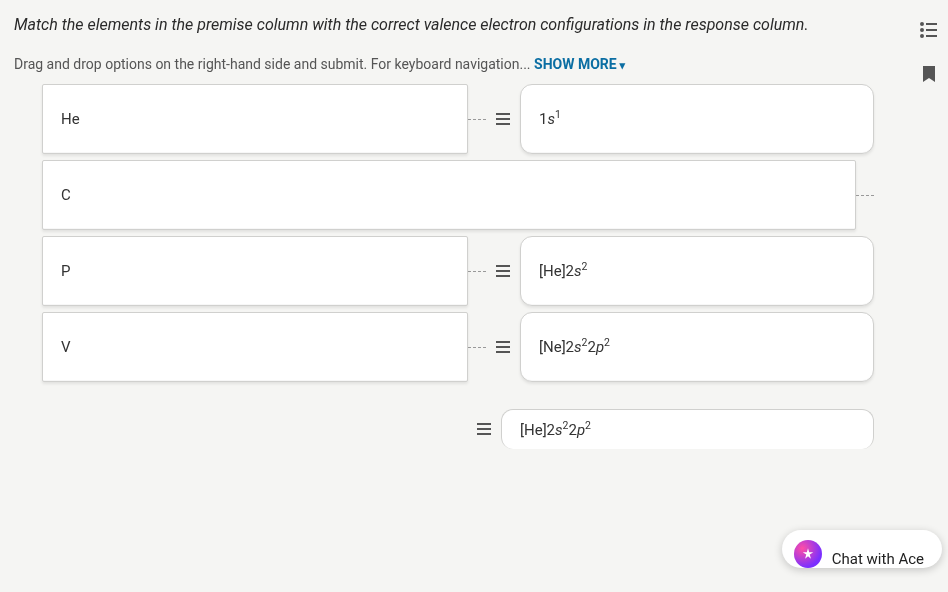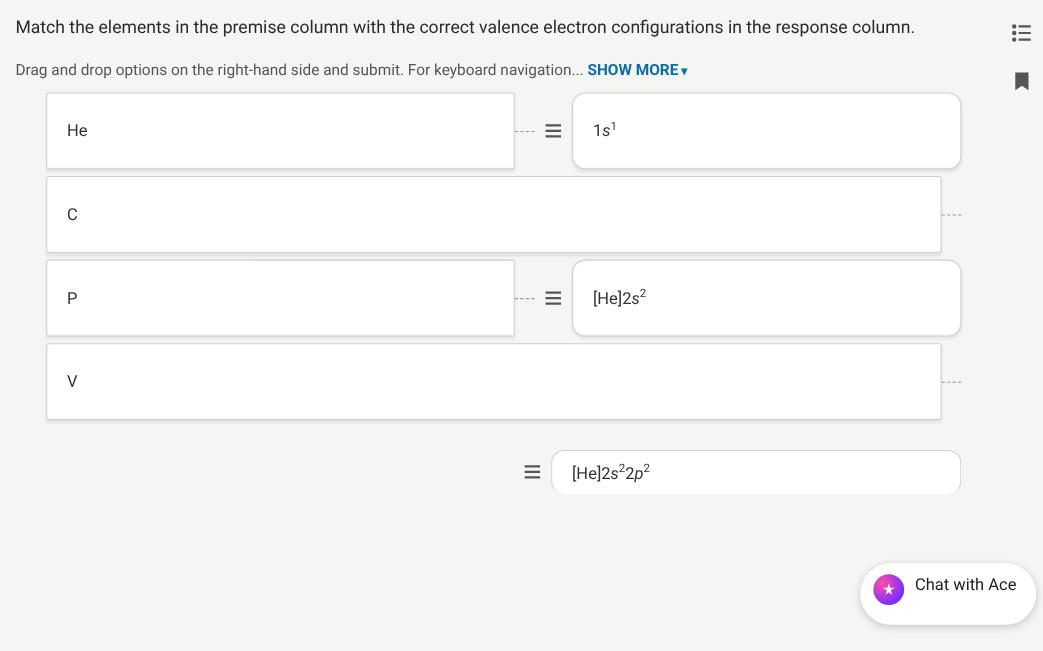--- a/index.html
+++ b/index.html
@@ -18,20 +18,21 @@
     }
     .content {
       padding: 14px 18px 0 14px;
       width: 900px;
     }
     .question-text {
       font-size: 16px;
       color: #2a2a2a;
       margin-bottom: 20px;
       line-height: 1.4;
+      font-style: italic;
     }
     .instructions {
       font-size: 14px;
       color: #555;
       margin-bottom: 18px;
     }
     .show-more {
       color: #0b6ea3;
       cursor: pointer;
       font-size: 14px;
@@ -133,23 +134,23 @@
       color: #555;
       cursor: pointer;
     }
     .chat-pill {
       position: absolute;
       right: 6px;
       bottom: 24px;
       background: #fff;
       border-radius: 28px;
       box-shadow: 0 2px 8px rgba(0,0,0,0.2);
-      padding: 10px 18px 18px 12px;
-      display: flex;
-      align-items: flex-start;
+      padding: 10px 18px 0 12px;
+      display: flex;
+      align-items: flex-end;
       gap: 10px;
       cursor: pointer;
       font-size: 15px;
       color: #222;
     }
     .chat-icon {
       width: 28px;
       height: 28px;
       border-radius: 50%;
       background: radial-gradient(circle at 30% 30%, #ff4da6, #7b2fff 70%);
@@ -223,20 +224,32 @@
           <span>[He]2<span class="italic">s</span><sup>2</sup></span>
         </div>
       </div>
     </div>
 
     <div class="match-row">
       <div class="premise-card">
         <span>V</span>
       </div>
       <div class="connector"></div>
+      <div class="response-wrap">
+        <div class="drag-handle">
+          <svg viewBox="0 0 16 14">
+              <line x1="1" y1="2" x2="15" y2="2" stroke="currentColor" stroke-width="2"></line>
+              <line x1="1" y1="7" x2="15" y2="7" stroke="currentColor" stroke-width="2"></line>
+              <line x1="1" y1="12" x2="15" y2="12" stroke="currentColor" stroke-width="2"></line>
+            </svg>
+        </div>
+        <div class="response-card">
+          <span>[Ne]2<span class="italic">s</span><sup>2</sup>2<span class="italic">p</span><sup>2</sup></span>
+        </div>
+      </div>
     </div>
 
   </div>
 
   <div class="extra-row">
     <div class="extra-spacer"></div>
     <div class="extra-connector-space"></div>
     <div class="response-wrap" style="flex:1;">
       <div class="drag-handle">
         <svg viewBox="0 0 16 14">

